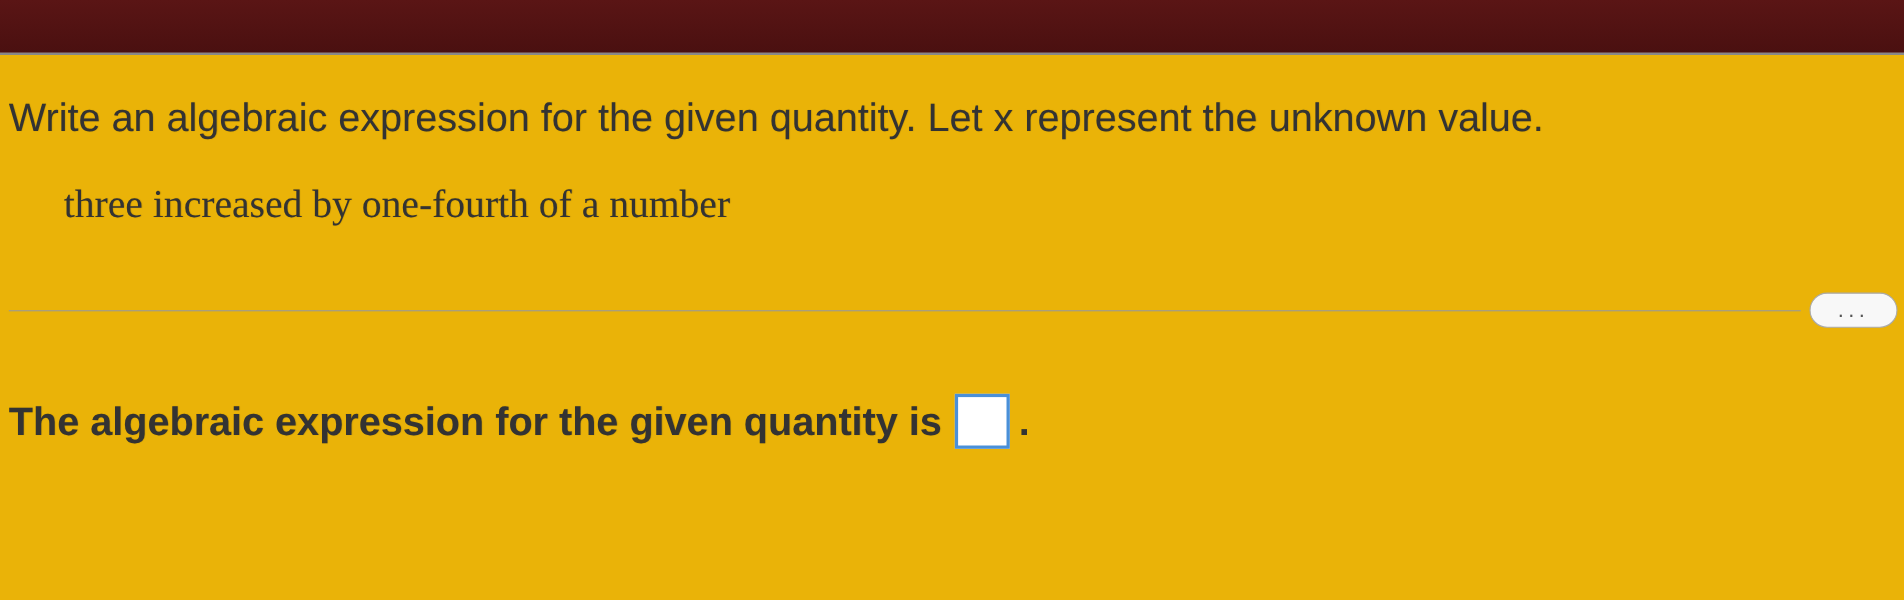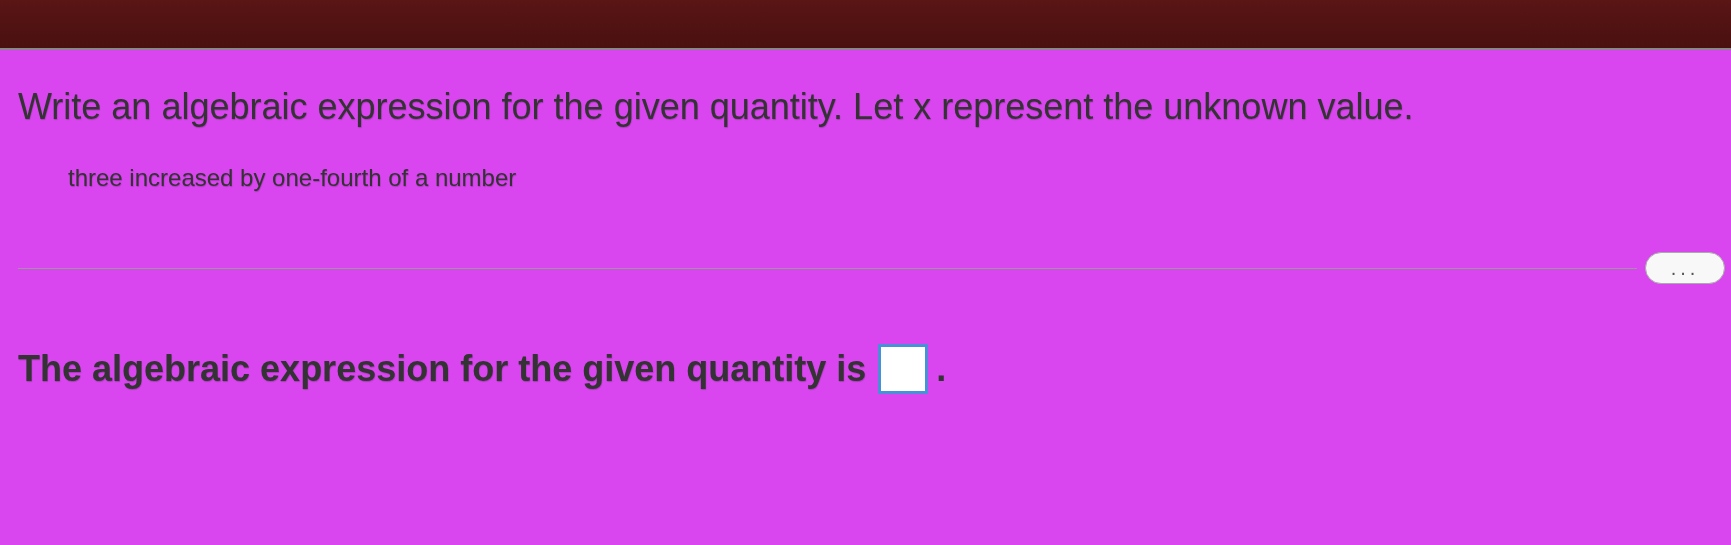--- a/index.html
+++ b/index.html
@@ -14,37 +14,38 @@
       height: 545px;
       overflow: hidden;
     }
     .top-bar {
       width: 100%;
       height: 50px;
       background: linear-gradient(to bottom, #5a1515, #4a1010);
       border-bottom: 2px solid #888;
     }
     .content-area {
-      background: #d946ef;
-      padding: 30px 8px 30px 18px;
+      background: #eab308;
+      padding: 30px 8px 30px 8px;
       height: calc(100% - 50px);
       position: relative;
     }
     .question-text {
       font-size: 36px;
       color: #333;
       line-height: 1.5;
       text-shadow: 0.5px 0.5px 1px rgba(0,0,0,0.2);
     }
     .phrase-text {
-      font-size: 24px;
+      font-size: 36px;
       color: #333;
       margin-top: 30px;
       padding-left: 50px;
       text-shadow: 0.5px 0.5px 1px rgba(0,0,0,0.2);
+      font-family: Liberation Serif, serif;
     }
     .divider-row {
       display: flex;
       align-items: center;
       margin-top: 60px;
       position: relative;
     }
     .divider-line {
       flex: 1;
       height: 1px;

